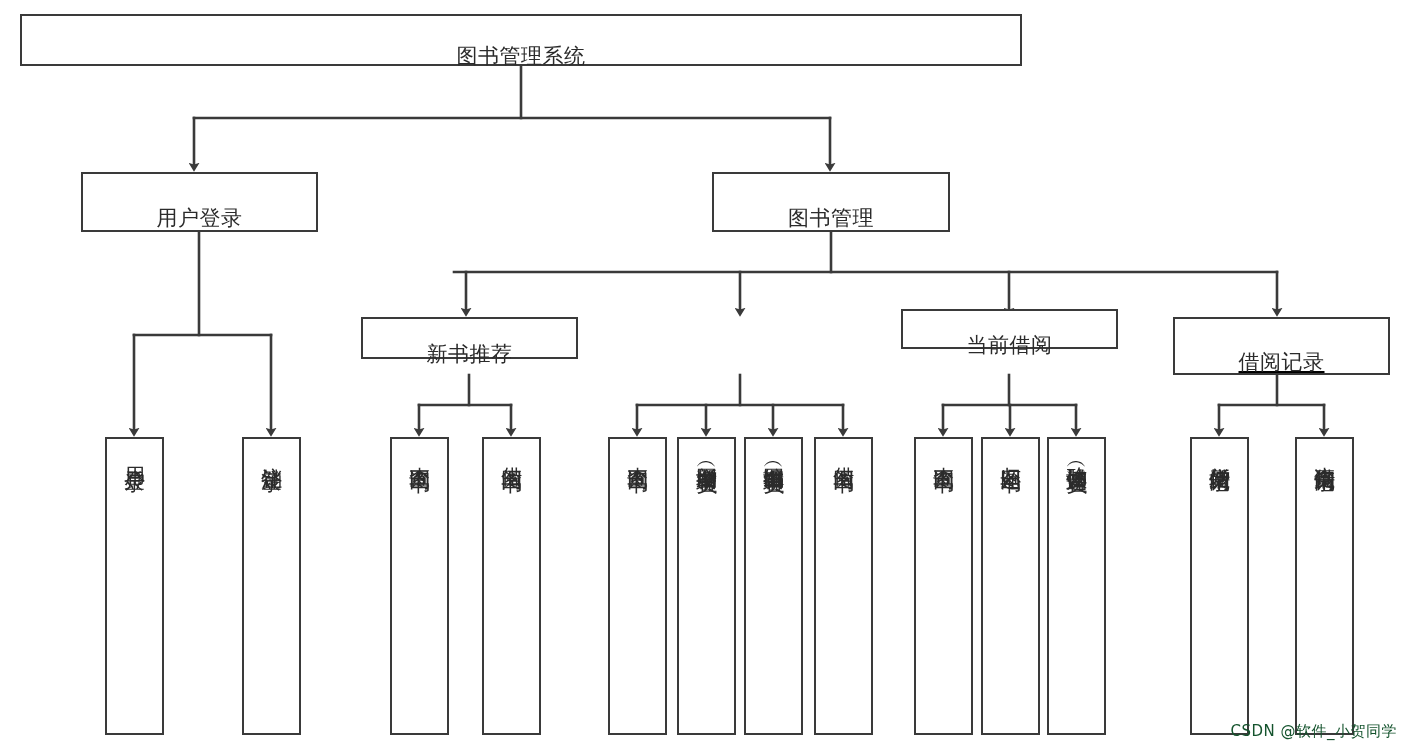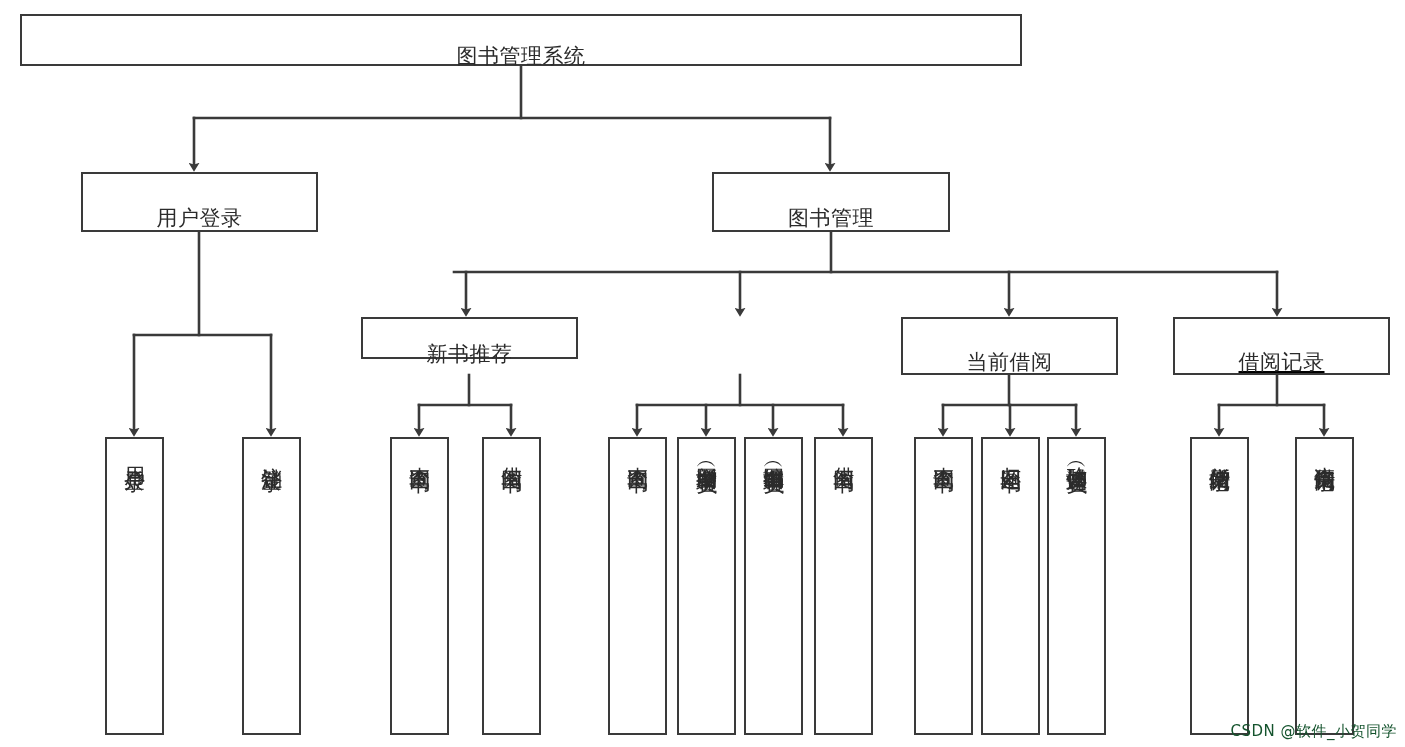--- a/index.html
+++ b/index.html
@@ -140,21 +140,21 @@
 
   <div class="node horiz" style="left:712px; top:172px; width:238px; height:60px;justify-content:center;">
     <span class="node-label">图书管理</span>
   </div>
 
   <div class="node horiz" style="left:361px; top:317px; width:217px; height:42px;">
     <span class="node-label">新书推荐</span>
   </div>
 
 
-  <div class="node horiz" style="left:901px; top:317px; width:217px; height:58px;">
+  <div class="node horiz" style="left:901px; top:309px; width:217px; height:40px;">
     <span class="node-label">当前借阅</span>
   </div>
 
   <div class="node horiz" style="left:1173px; top:317px; width:217px; height:58px;text-decoration:underline;">
     <span class="node-label">借阅记录</span>
   </div>
 
   <div class="node vert" style="left:105px; top:437px; width:59px; height:298px;">
     <span class="node-label">用户登录</span>
   </div>

